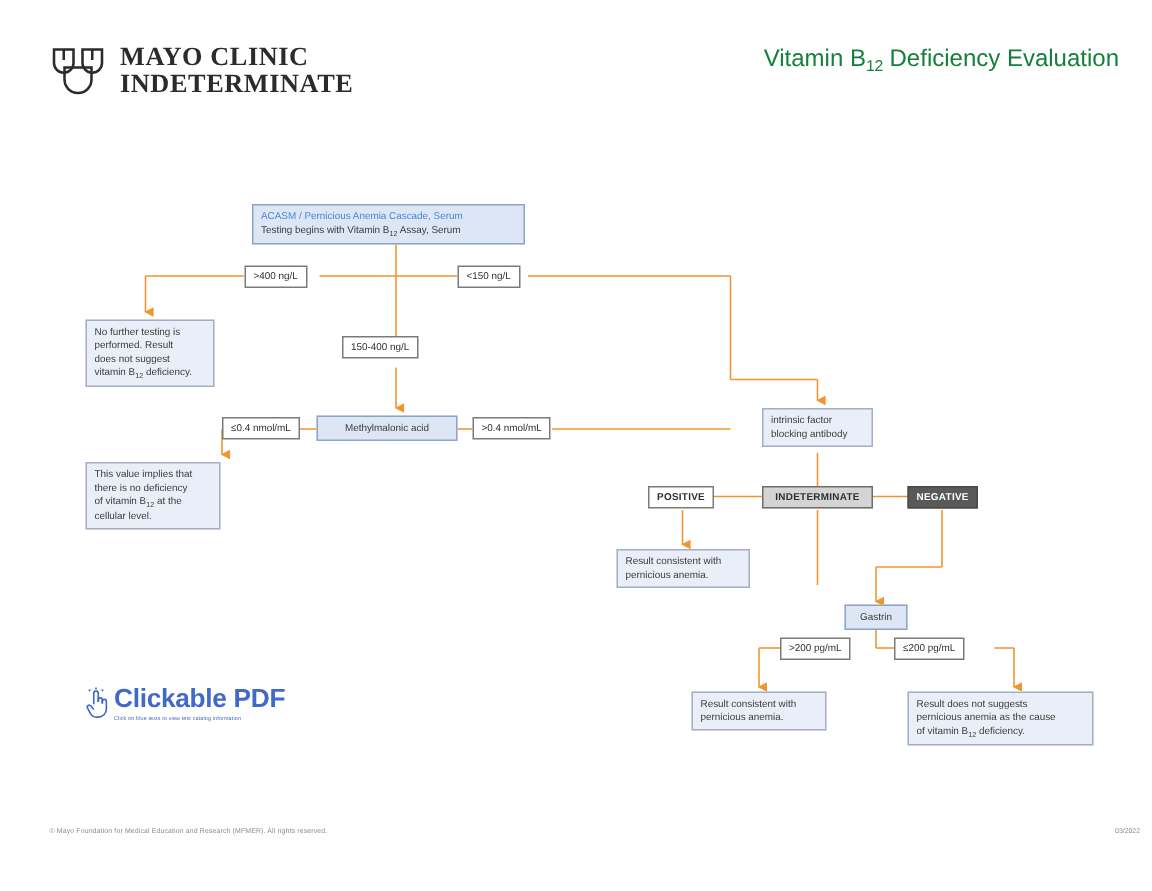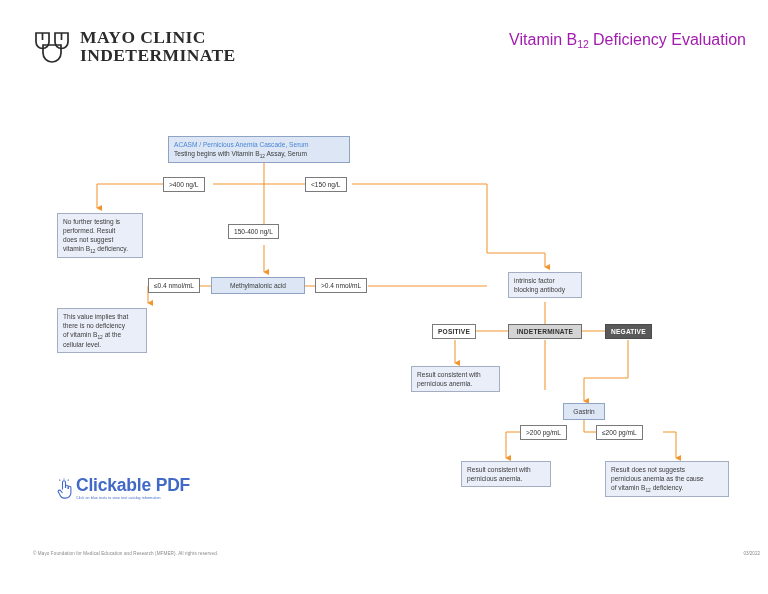--- a/index.html
+++ b/index.html
@@ -36,21 +36,21 @@
     letter-spacing: 0.4px;
     color: #2b2b2b;
   }
   #logo-words div { white-space: nowrap; }
 
   #doc-title {
     position: absolute;
     right: 50px;
     top: 31px;
     font-size: 16px;
-    color: #a21caf;
+    color: #15803d;
     white-space: nowrap;
   }
   #doc-title sub {
     font-size: 10.5px;
     vertical-align: baseline;
     position: relative;
     top: 3px;
     letter-spacing: -0.2px;
   }
 
@@ -117,21 +117,21 @@
     font-weight: bold;
     letter-spacing: 0.2px;
   }
   .node .title-line { color: #4a86d6; }
   .node.center { text-align: center; }
 
   
   #clickable-pdf {
     position: absolute;
     left: 57px;
-    top: 476px;
+    top: 456px;
     display: flex;
     align-items: flex-start;
     gap: 3px;
   }
   #pdf-hand { width: 16px; height: 22px; display: block; margin-top: 2px; }
   #pdf-text-wrap { display: block; }
   #pdf-title {
     font-size: 17.5px;
     font-weight: bold;
     color: #4169c8;

